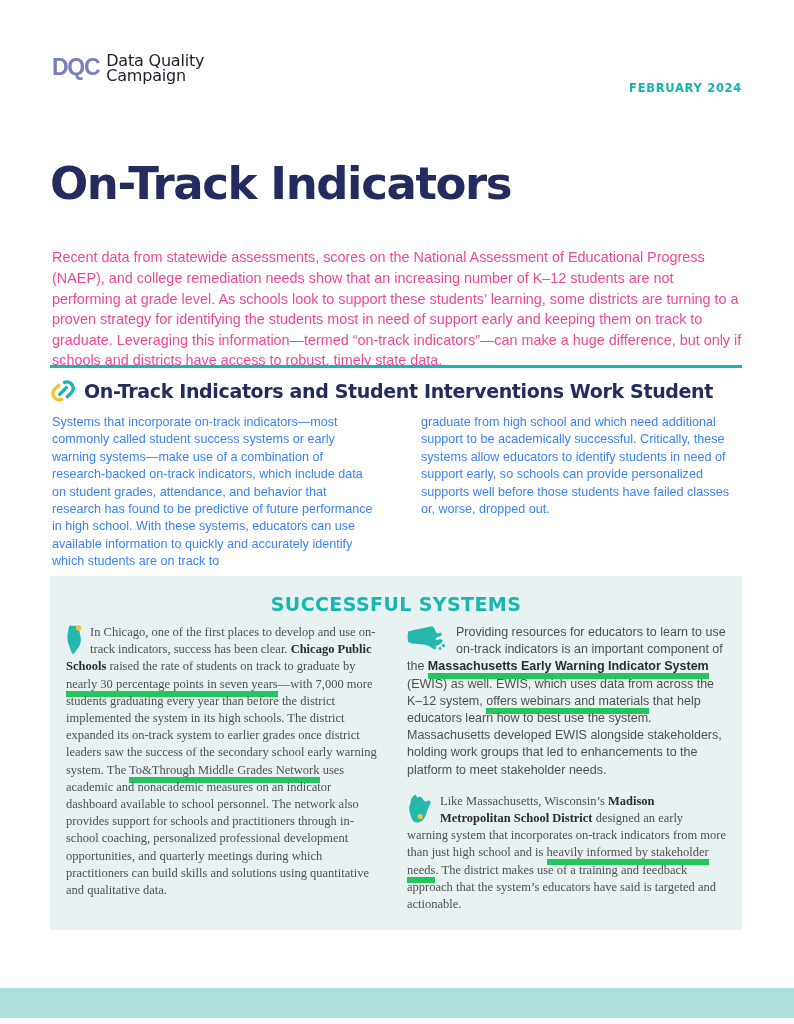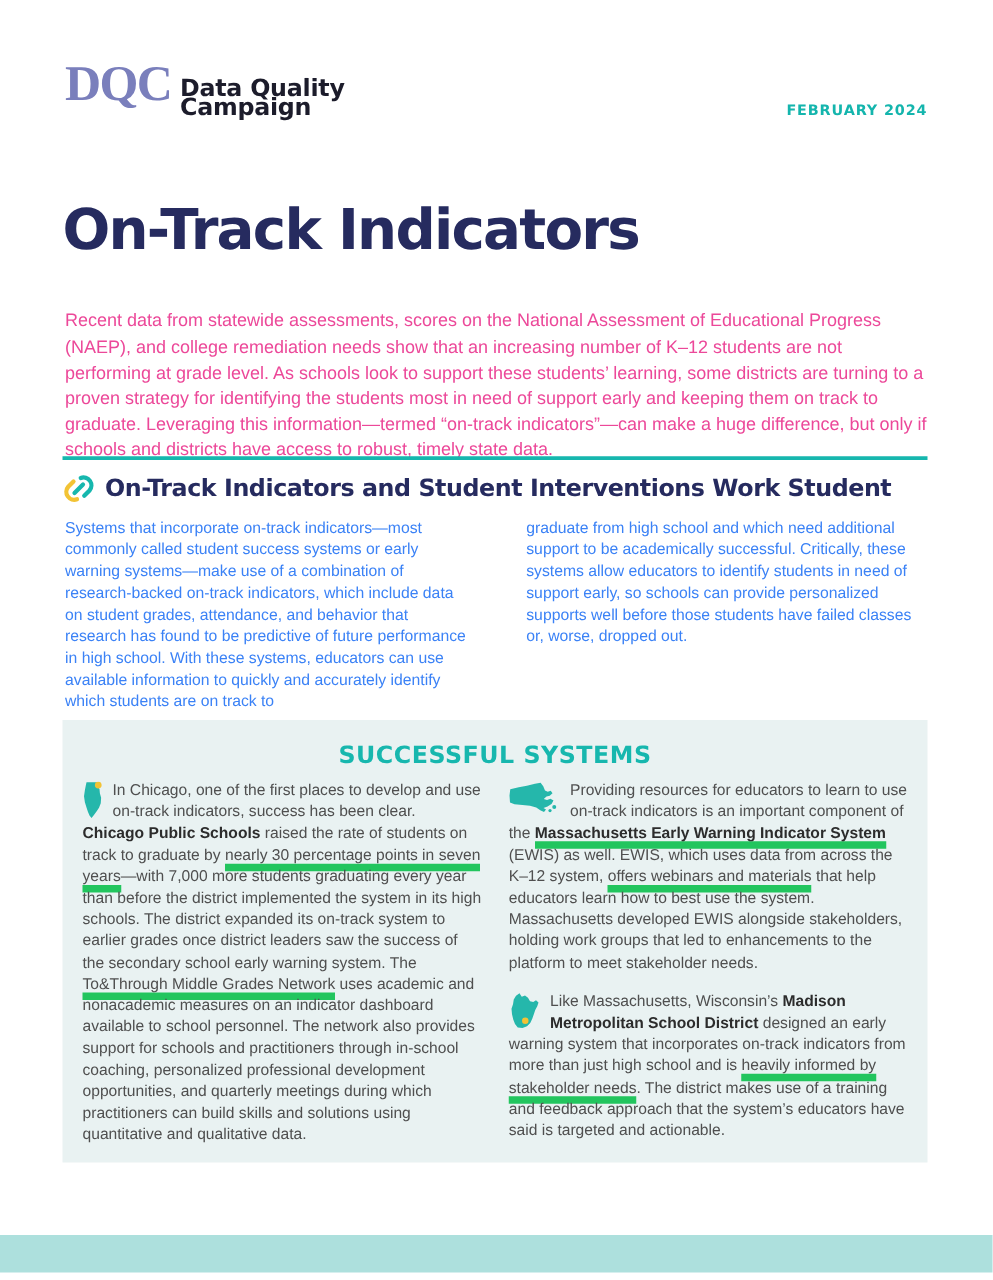--- a/index.html
+++ b/index.html
@@ -32,32 +32,32 @@
     width: 690px;
     height: 46px;
   }
   .logo-wrap {
     position: absolute;
     left: 0; top: 0;
     display: flex;
     align-items: flex-start;
   }
   .logo-mark {
-    font-size: 40px;
+    font-size: 23px;
     font-weight: 800;
     letter-spacing: -1.3px;
     color: #7a7fbc;
     line-height: 30px;
-    font-family: Liberation Serif, serif;
+    font-family: Liberation Sans, sans-serif;
   }
   .logo-words {
     margin-left: 7px;
-    margin-top: 12px;
-    font-size: 19px;
-    font-weight: 700;
+    margin-top: 1px;
+    font-size: 16px;
+    font-weight: 400;
     line-height: 15px;
     color: #1c1c2b;
     font-family: "DejaVu Sans", sans-serif;
     letter-spacing: -0.2px;
   }
   .issue-date {
     position: absolute;
     right: 0;
     top: 29px;
     font-size: 11.5px;
@@ -177,21 +177,21 @@
     display: flex;
     gap: 22px;
   }
   .callout-col {
     width: 319px;
     font-size: 12.5px;
     line-height: 17.2px;
     color: #4f4f4f;
   }
   .callout-col p { margin: 0 0 14px 0; }
-  .callout-col p:last-child { margin-bottom: 18px; }
+  .callout-col p:last-child { margin-bottom: 18px; font-family: Liberation Serif, serif; }
 
   .state-icon {
     float: left;
     margin-right: 7px;
     margin-top: 1px;
   }
   .state-icon.il { width: 17px; height: 30px; }
   .state-icon.ma { width: 40px; height: 26px; margin-right: 9px; }
   .state-icon.wi { width: 26px; height: 30px; }
 

